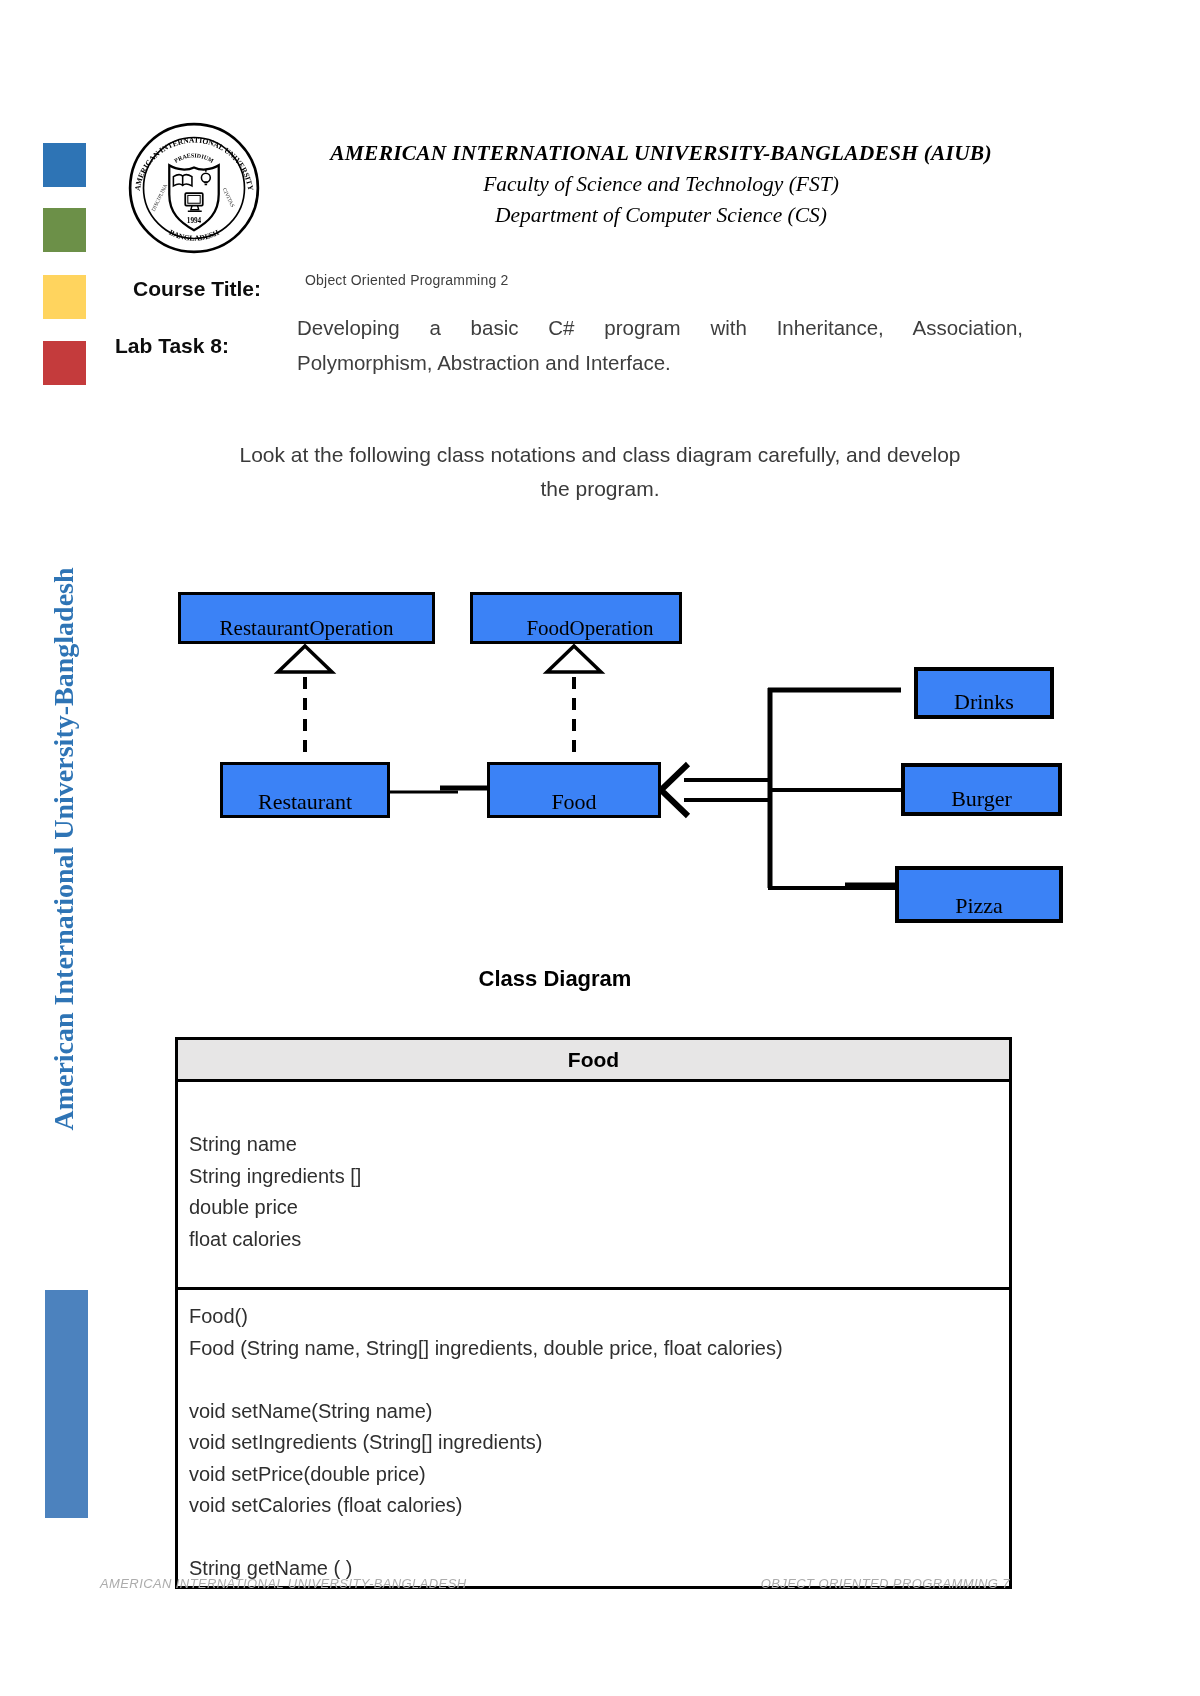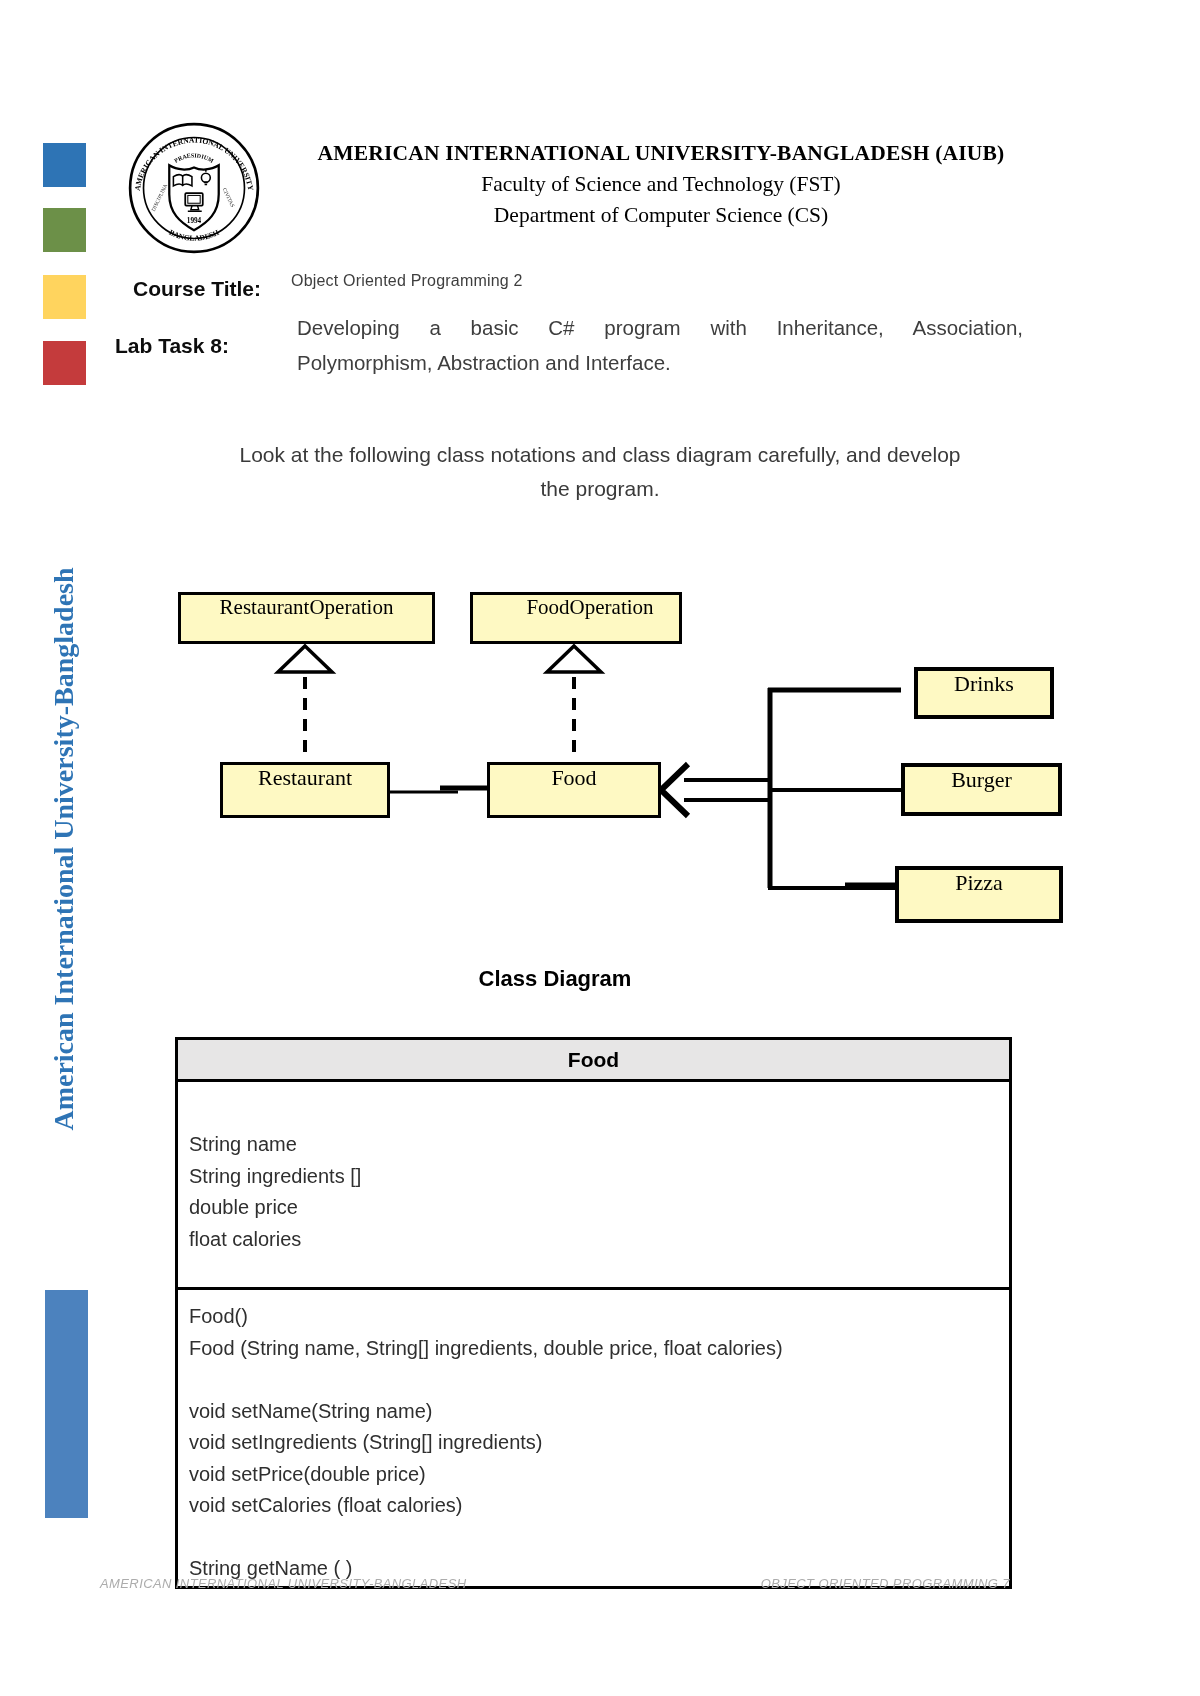--- a/index.html
+++ b/index.html
@@ -14,39 +14,39 @@
   .sq4  { top:341px; background:#C43B3C; }
   .vtext { position:absolute; left:-267px; top:834px; width:660px; height:30px;
            text-align:center; transform:rotate(-90deg);
            font-family:"Liberation Serif", serif; font-weight:bold; font-size:28px;
            color:#2E74B5; white-space:nowrap; }
   .bbar { position:absolute; left:45px; top:1290px; width:43px; height:228px; background:#4C82BE; }
 
   
   .logo { position:absolute; left:126px; top:120px; }
   .hdr  { position:absolute; left:300px; top:138px; width:722px; text-align:center;
-          font-family:"Liberation Serif", serif; color:#000; }
+          font-family:"Liberation Serif", serif; color:#000;font-style:italic; }
   .hdr .l1 { font-size:21.5px; font-weight:bold; line-height:31px; letter-spacing:.2px; }
   .hdr .l2 { font-size:21.5px; line-height:31px; }
 
   .course-label { position:absolute; left:133px; top:277px; font-size:21px; font-weight:bold; color:#0d0d0d; }
-  .course-value { position:absolute; left:291px; top:272px; font-size:16px; color:#3E3E3E; letter-spacing:.2px; }
+  .course-value { position:absolute; left:305px; top:272px; font-size:14px; color:#3E3E3E; letter-spacing:.2px; }
   .lab-label    { position:absolute; left:115px; top:334px; font-size:21px; font-weight:bold; color:#0d0d0d; }
   .lab-value    { position:absolute; left:297px; top:310px; width:726px; font-size:20.5px; color:#3E3E3E; }
   .lab-value .jline { height:35px; line-height:35px; text-align:justify; text-align-last:justify; white-space:nowrap; }
   .lab-value .nline { height:35px; line-height:35px; }
 
   .instruction { position:absolute; left:150px; top:438px; width:900px; text-align:center;
                  font-size:21px; line-height:34px; color:#3A3A3A; }
 
   
   .diagram { position:absolute; left:0; top:540px; width:1110px; height:400px; }
   .diagram svg { position:absolute; left:0; top:0; }
-  .dbox { position:absolute; box-sizing:border-box; border:3px solid #000; background:#fef9c3;
-          display:flex; align-items:flex-start; justify-content:center;
+  .dbox { position:absolute; box-sizing:border-box; border:3px solid #000; background:#3b82f6;
+          display:flex; align-items:flex-end; justify-content:center;
           font-family:"Liberation Serif", serif; font-size:21px; color:#000; }
   .b4 { border-width:4px; }
   .box-restop  { left:178px; top:52px;  width:257px; height:52px; }
   .box-foodop  { left:470px; top:52px;  width:212px; height:52px;padding-left:28px; }
   .box-rest    { left:220px; top:222px; width:170px; height:56px; font-size:22px; }
   .box-food    { left:487px; top:222px; width:174px; height:56px; font-size:22px; }
   .box-drinks  { left:914px; top:127px; width:140px; height:52px; font-size:22px; }
   .box-burger  { left:901px; top:223px; width:161px; height:53px; font-size:22px; }
   .box-pizza   { left:895px; top:326px; width:168px; height:57px; font-size:22px; }
 

